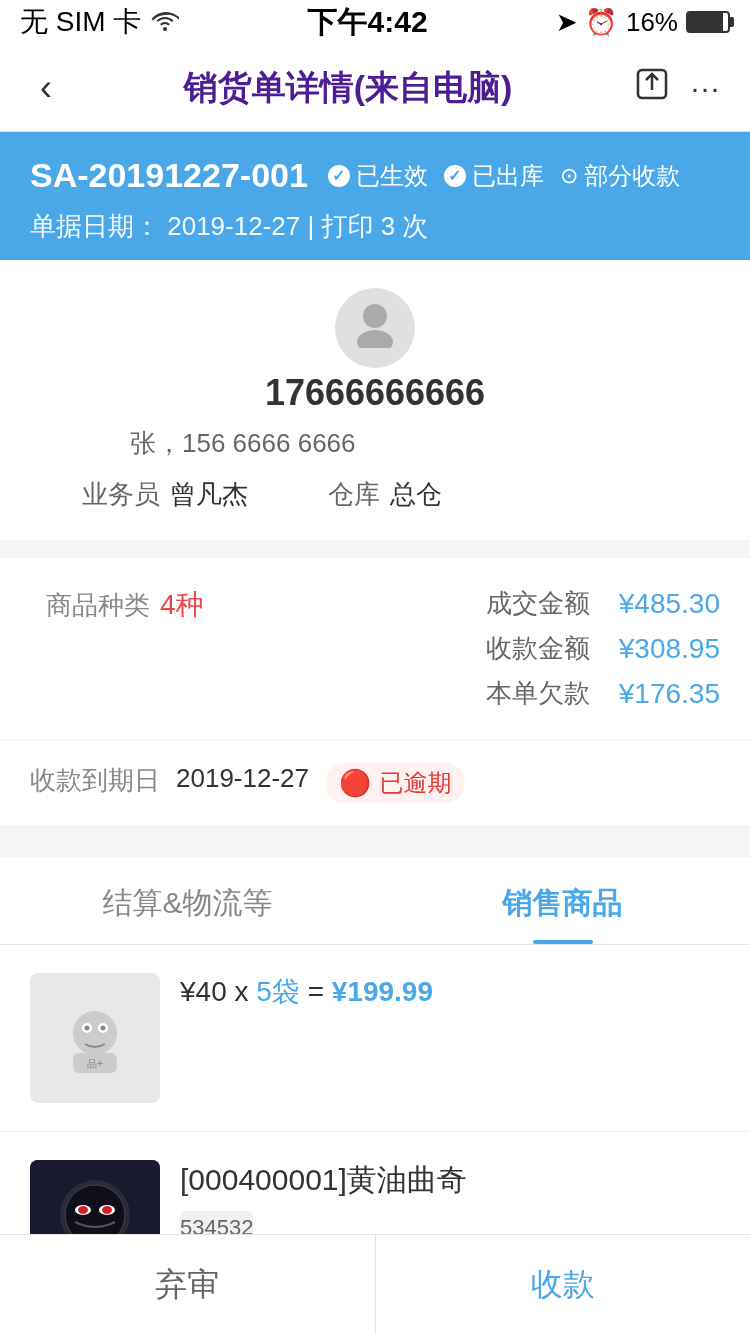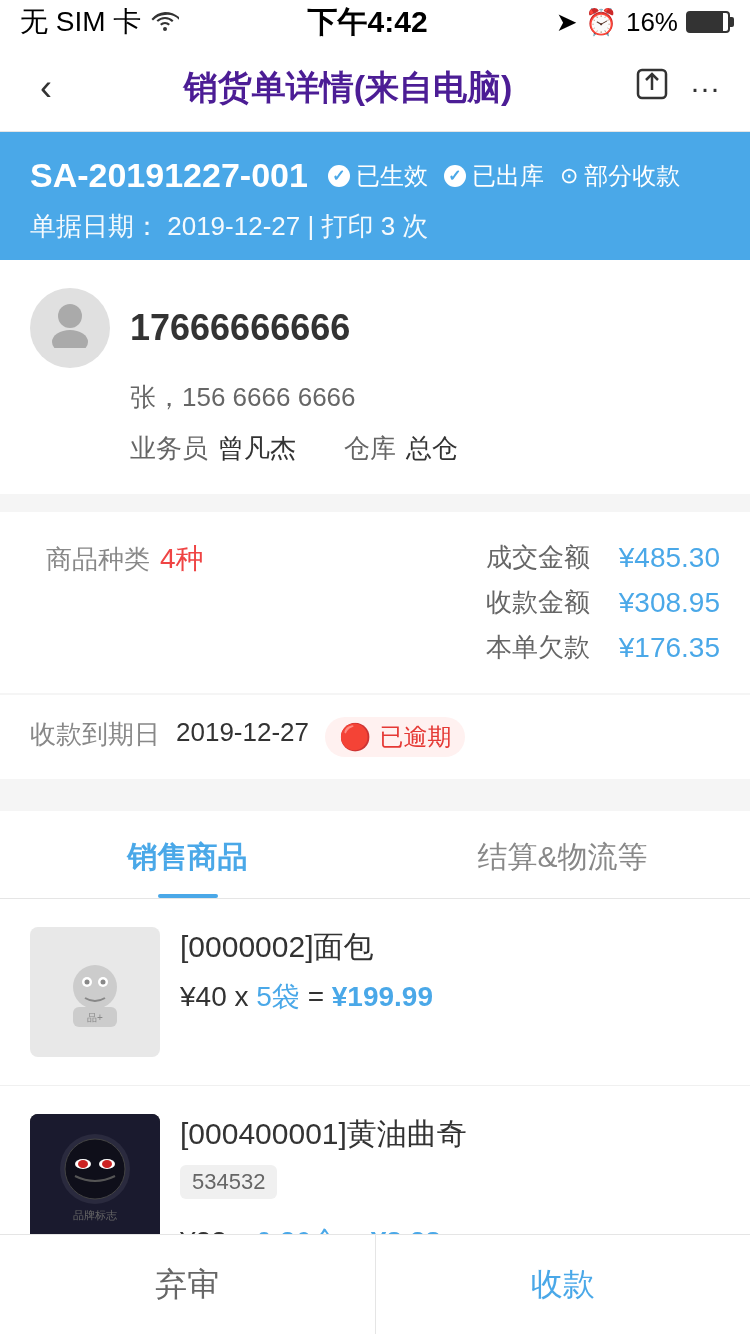--- a/index.html
+++ b/index.html
@@ -150,22 +150,23 @@
 
     
     .customer-section {
       background: #fff;
       padding: 28px 30px;
       margin-bottom: 2px;
     }
     .customer-row {
       display: flex;
       align-items: center;
-      gap: 20px;
+      gap: 4px;
       margin-bottom: 12px;
+      flex-direction: column;
     }
     .customer-avatar {
       width: 80px;
       height: 80px;
       border-radius: 50%;
       background: #e0e0e0;
       display: flex;
       align-items: center;
       justify-content: center;
       flex-shrink: 0;
@@ -181,22 +182,22 @@
     }
     .customer-sub {
       font-size: 26px;
       color: #666;
       margin-left: 100px;
       margin-bottom: 16px;
     }
     .customer-meta {
       display: flex;
       align-items: center;
-      margin-left: 100px;
-      gap: 48px;
+      margin-left: 52px;
+      gap: 80px;
     }
     .meta-item {
       display: flex;
       align-items: center;
       gap: 10px;
       font-size: 26px;
       color: #333;
     }
     .meta-label {
       color: #666;
@@ -356,21 +357,21 @@
     .product-name {
       font-size: 30px;
       color: #333;
       margin-bottom: 10px;
       font-weight: 500;
     }
     .product-sku {
       display: inline-block;
       background: #f0f0f0;
       border-radius: 6px;
-      padding: 4px 12px;
+      padding: 4px 0;
       font-size: 22px;
       color: #666;
       margin-bottom: 12px;
     }
     .product-price-row {
       font-size: 28px;
       color: #333;
     }
     .price-highlight {
       color: #4aa8e8;
@@ -534,47 +535,44 @@
   <span class="due-date">2019-12-27</span>
   <div class="overdue-badge">
     <span class="overdue-icon">🔴</span>
     <span class="overdue-text">已逾期</span>
   </div>
 </div>
 
 <div style="height:16px;background:#f5f5f5;"></div>
 
 <div class="tabs-section">
+  <div class="tab-item inactive">
+    <span>结算&amp;物流等</span>
+  </div>
   <div class="tab-item active">
     <span>销售商品</span>
-  </div>
-  <div class="tab-item inactive">
-    <span>结算&amp;物流等</span>
   </div>
 </div>
 
 <div class="product-list">
 
   <div class="product-item">
     <div class="product-image-placeholder">
       <svg width="80" height="80" viewBox="0 0 80 80">
         <circle cx="40" cy="35" r="22" fill="#ccc"></circle>
         <circle cx="32" cy="30" r="5" fill="#fff"></circle>
         <circle cx="48" cy="30" r="5" fill="#fff"></circle>
         <circle cx="32" cy="30" r="2.5" fill="#888"></circle>
         <circle cx="48" cy="30" r="2.5" fill="#888"></circle>
         <path d="M30 46 Q40 52 50 46" fill="none" stroke="#888" stroke-width="2"></path>
         <rect x="18" y="55" width="44" height="20" rx="6" fill="#ccc"></rect>
         <text x="40" y="69" text-anchor="middle" font-size="10" fill="#888">品+</text>
       </svg>
     </div>
     <div class="product-info">
-      <div class="product-name">
-        <span>[0000002]</span><span>面包</span>
-      </div>
       <div class="product-price-row">
         <span>¥40</span>
         <span> x </span>
         <span class="qty-highlight"><span>5</span><span>袋</span></span>
         <span> = </span>
         <span class="price-highlight">¥199.99</span>
       </div>
     </div>
   </div>
 

